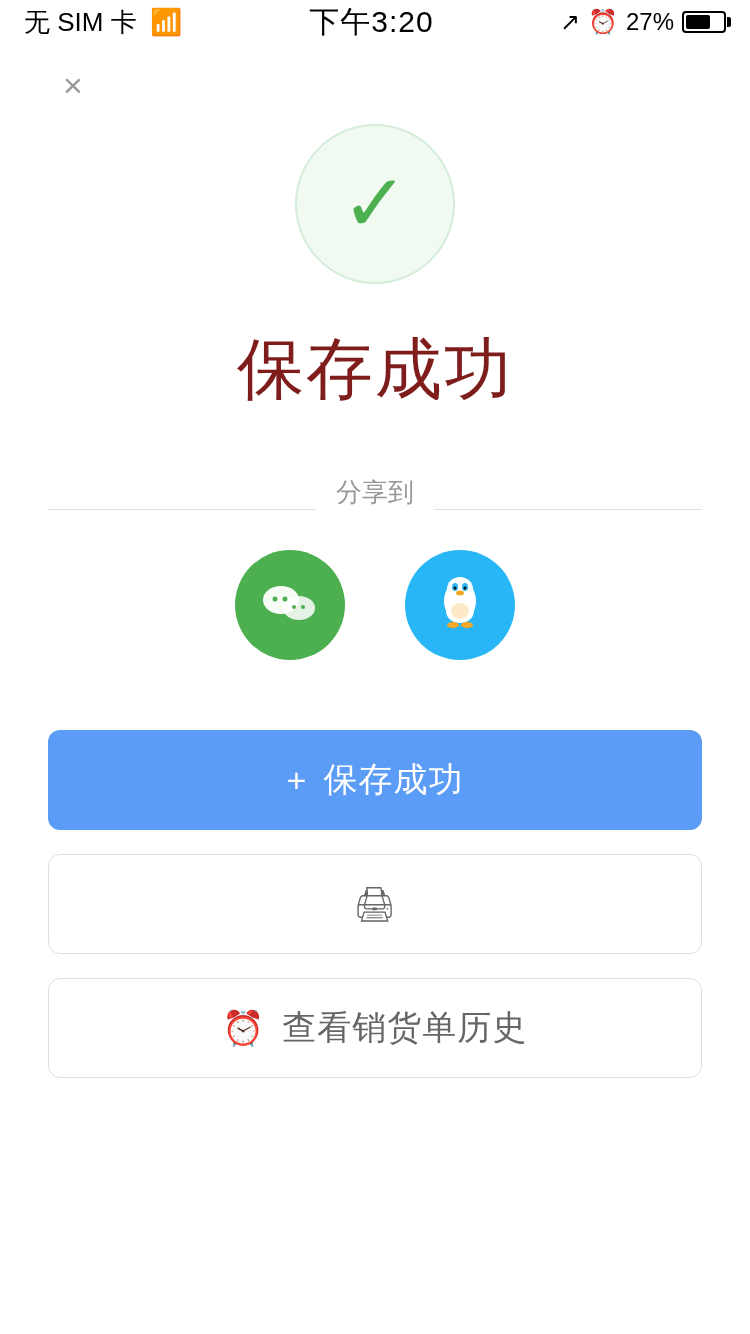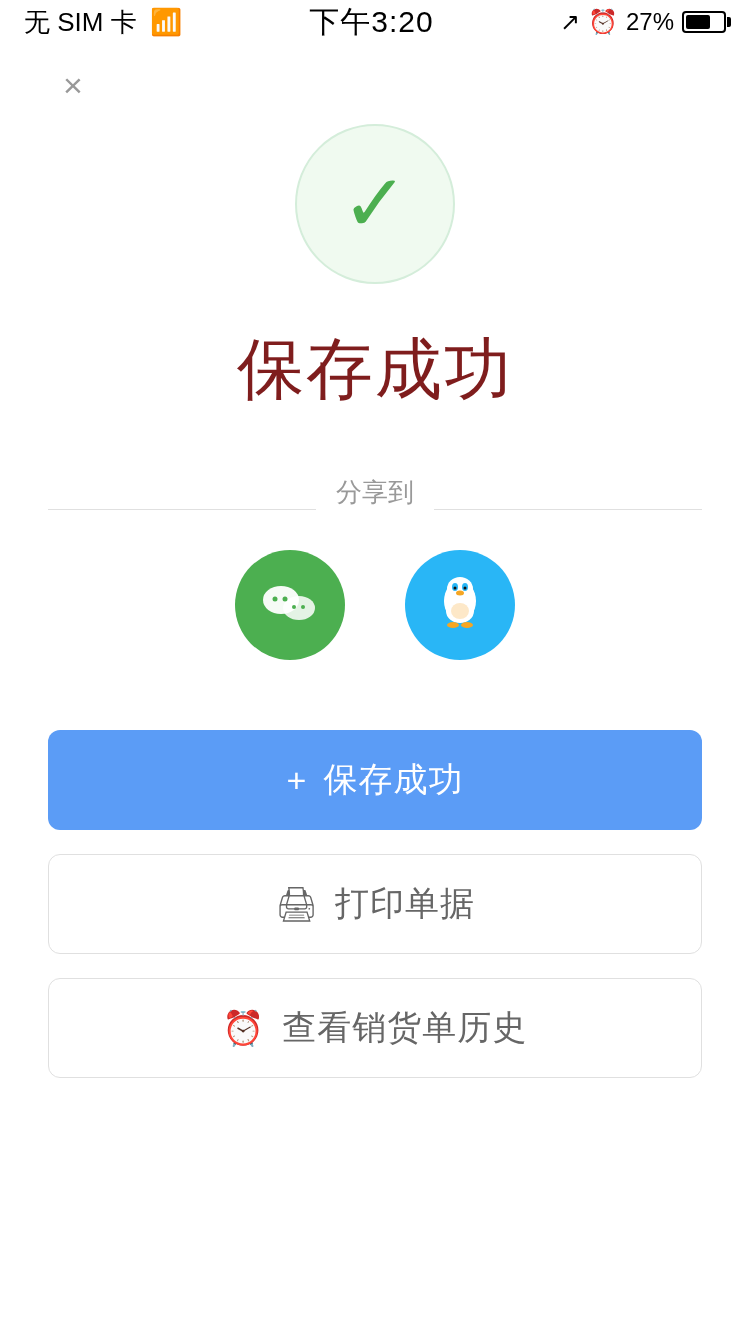--- a/index.html
+++ b/index.html
@@ -333,21 +333,20 @@
 
   <div class="action-buttons">
 
     <button class="btn-primary">
       <span class="btn-icon">+</span>
       <span>保存成功</span>
     </button>
 
     <button class="btn-secondary">
       <span class="btn-icon">🖨</span>
-      <span>打印单据</span>
     </button>
 
     <button class="btn-secondary">
       <span class="btn-icon">⏰</span>
       <span>查看销货单历史</span>
     </button>
 
   </div>
 
 </div>

